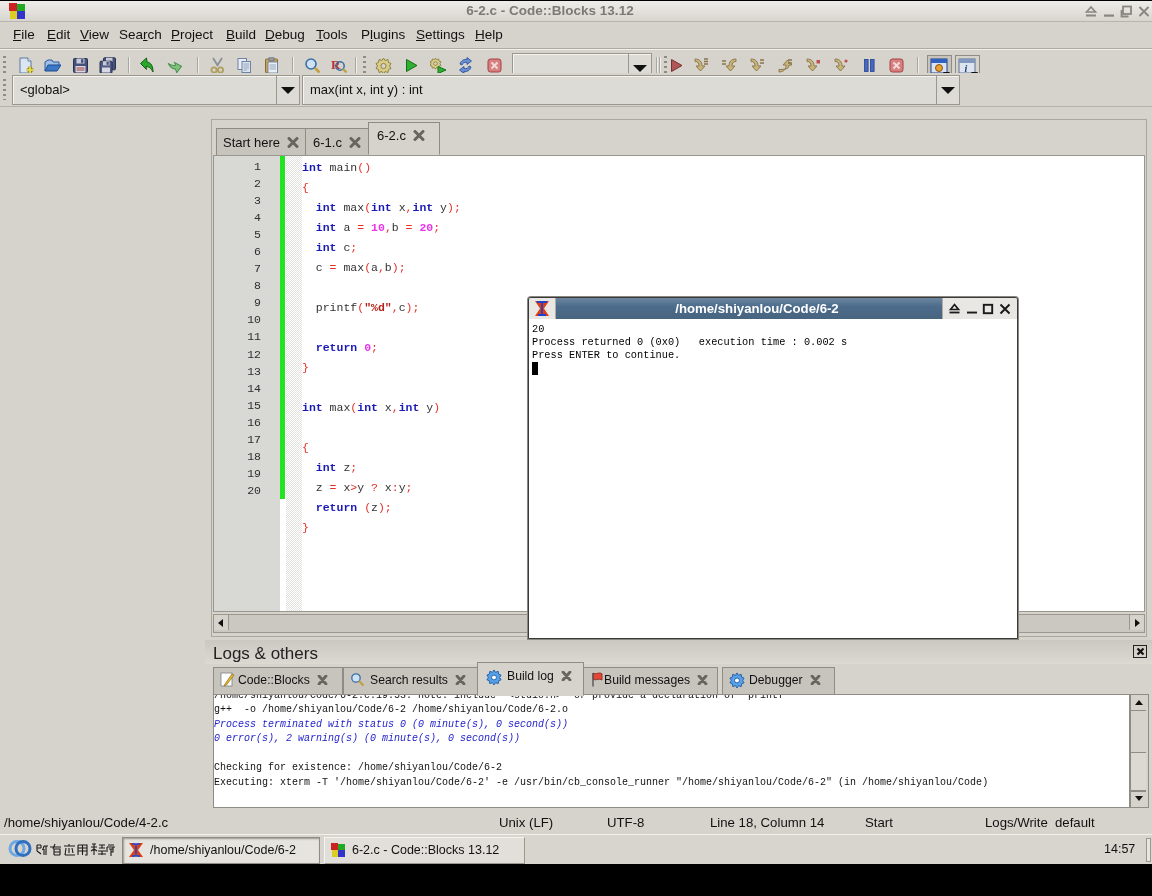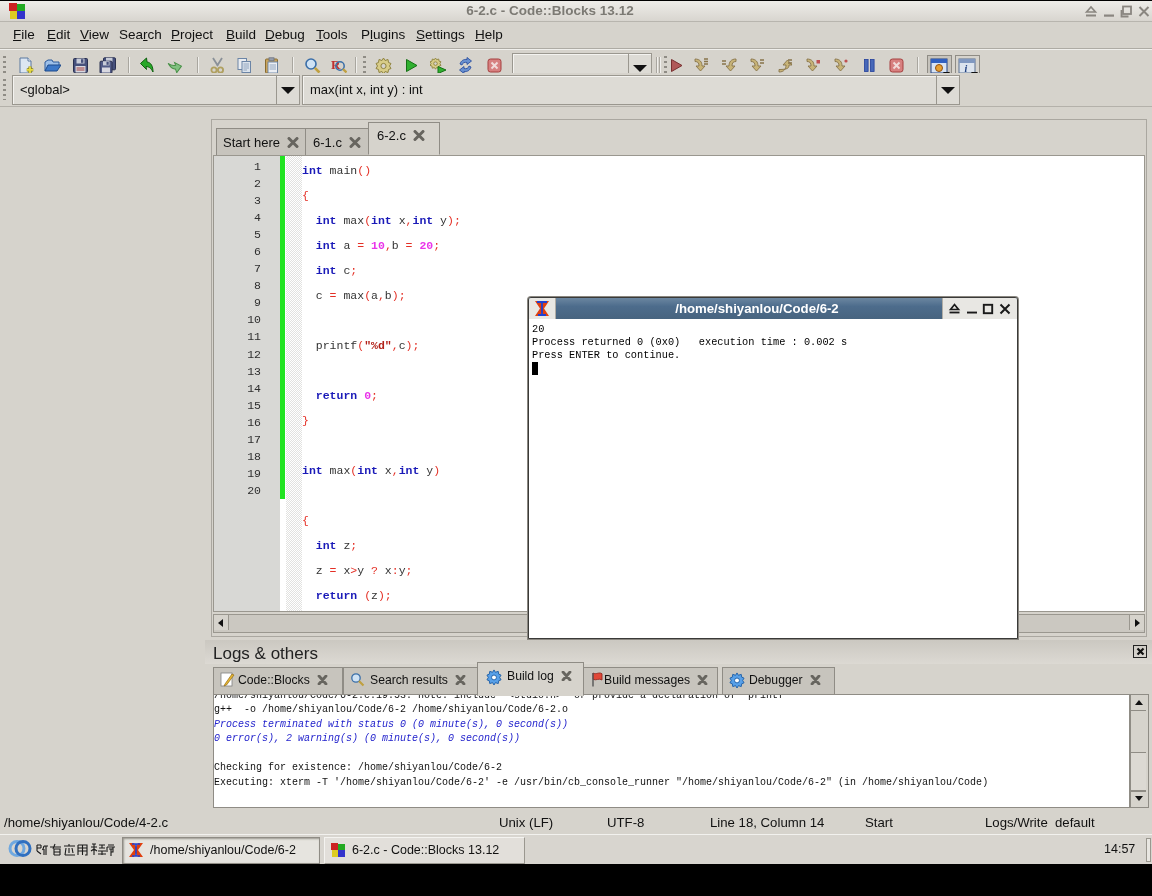--- a/index.html
+++ b/index.html
@@ -49,21 +49,21 @@
   #edmain{position:absolute;left:1px;top:35px;width:930px;height:455px;background:#fff;
     border:1px solid #9a978f;overflow:hidden}
   #gutter{position:absolute;left:0;top:0;width:66px;height:100%;background:#d8d8d5}
   #greenbar{position:absolute;left:66px;top:0;width:5px;height:343px;background:#21e421}
   #fold{position:absolute;left:72px;top:0;width:16px;height:100%;
     background:
      repeating-conic-gradient(#e2e2e0 0% 25%, #ffffff 0% 50%) 0 0/2px 2px}
   .lnums{position:absolute;left:0;top:1.5px;width:47px;text-align:right;white-space:pre;
     font-family:"Liberation Mono",monospace;font-size:11.5px;line-height:17.1px;color:#2e2e2e}
   #code{position:absolute;left:88px;top:1.5px;font-family:"Liberation Mono",monospace;
-    font-size:11.5px;line-height:25px;white-space:pre;color:#333}
+    font-size:11.5px;line-height:20px;white-space:pre;color:#333}
   .kw{color:#1a1ab8;font-weight:bold}
   .pu{color:#e43026}
   .nu{color:#ea35ea;font-weight:bold}
   .st{color:#b22018;font-weight:bold}
   #edhs{position:absolute;left:1px;top:494px;width:930px;height:17px;
     background:#cbc8c1;border:1px solid #9a978f}
   
   #logs{position:absolute;left:205px;top:640px;width:947px;height:169px;background:#d6d3cc}
   #logs .cap{position:absolute;left:0;top:0;right:0;height:20px;
     background:linear-gradient(#cbc8c1,#dcd9d3);font-size:17px;color:#222;padding:4px 0 0 8px}

